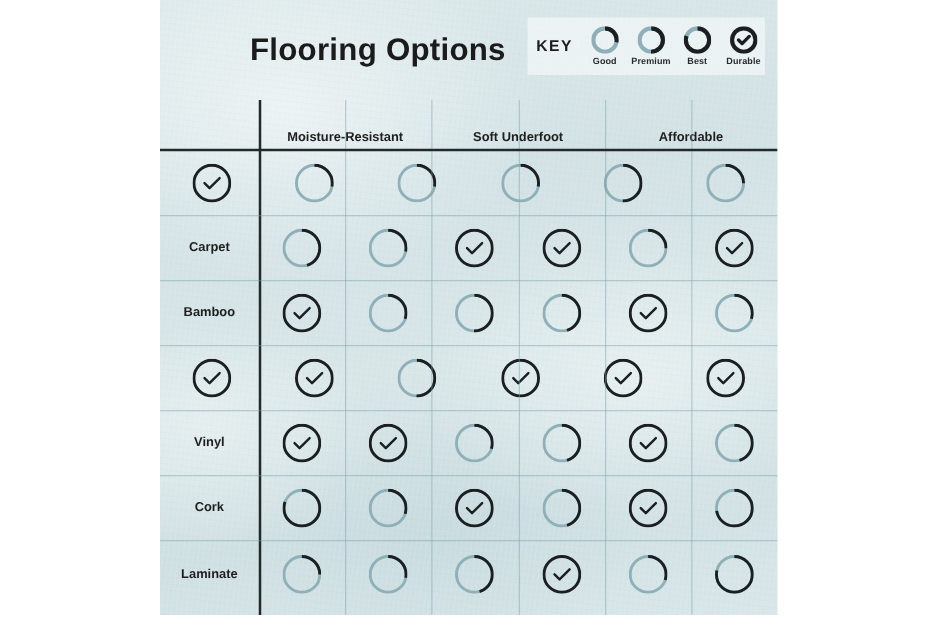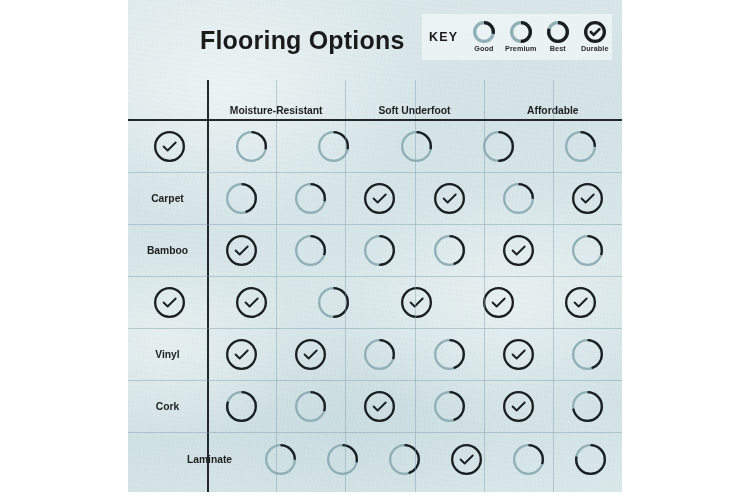--- a/index.html
+++ b/index.html
@@ -129,21 +129,21 @@
     left: 0;
     top: 40px;
     width: 494px;
     height: 380px;
   }
   .t-row {
     display: flex;
     height: 52px;
     position: relative;
   }
-  .t-row:last-child { height: 54px; margin-left: 42px; }
+  .t-row:last-child { height: 54px; }
 
   .row-label {
     width: 79px;
     flex: none;
     display: flex;
     align-items: center;
     justify-content: center;
     font-size: 10.3px;
     font-weight: 600;
     color: #1e1e1e;

